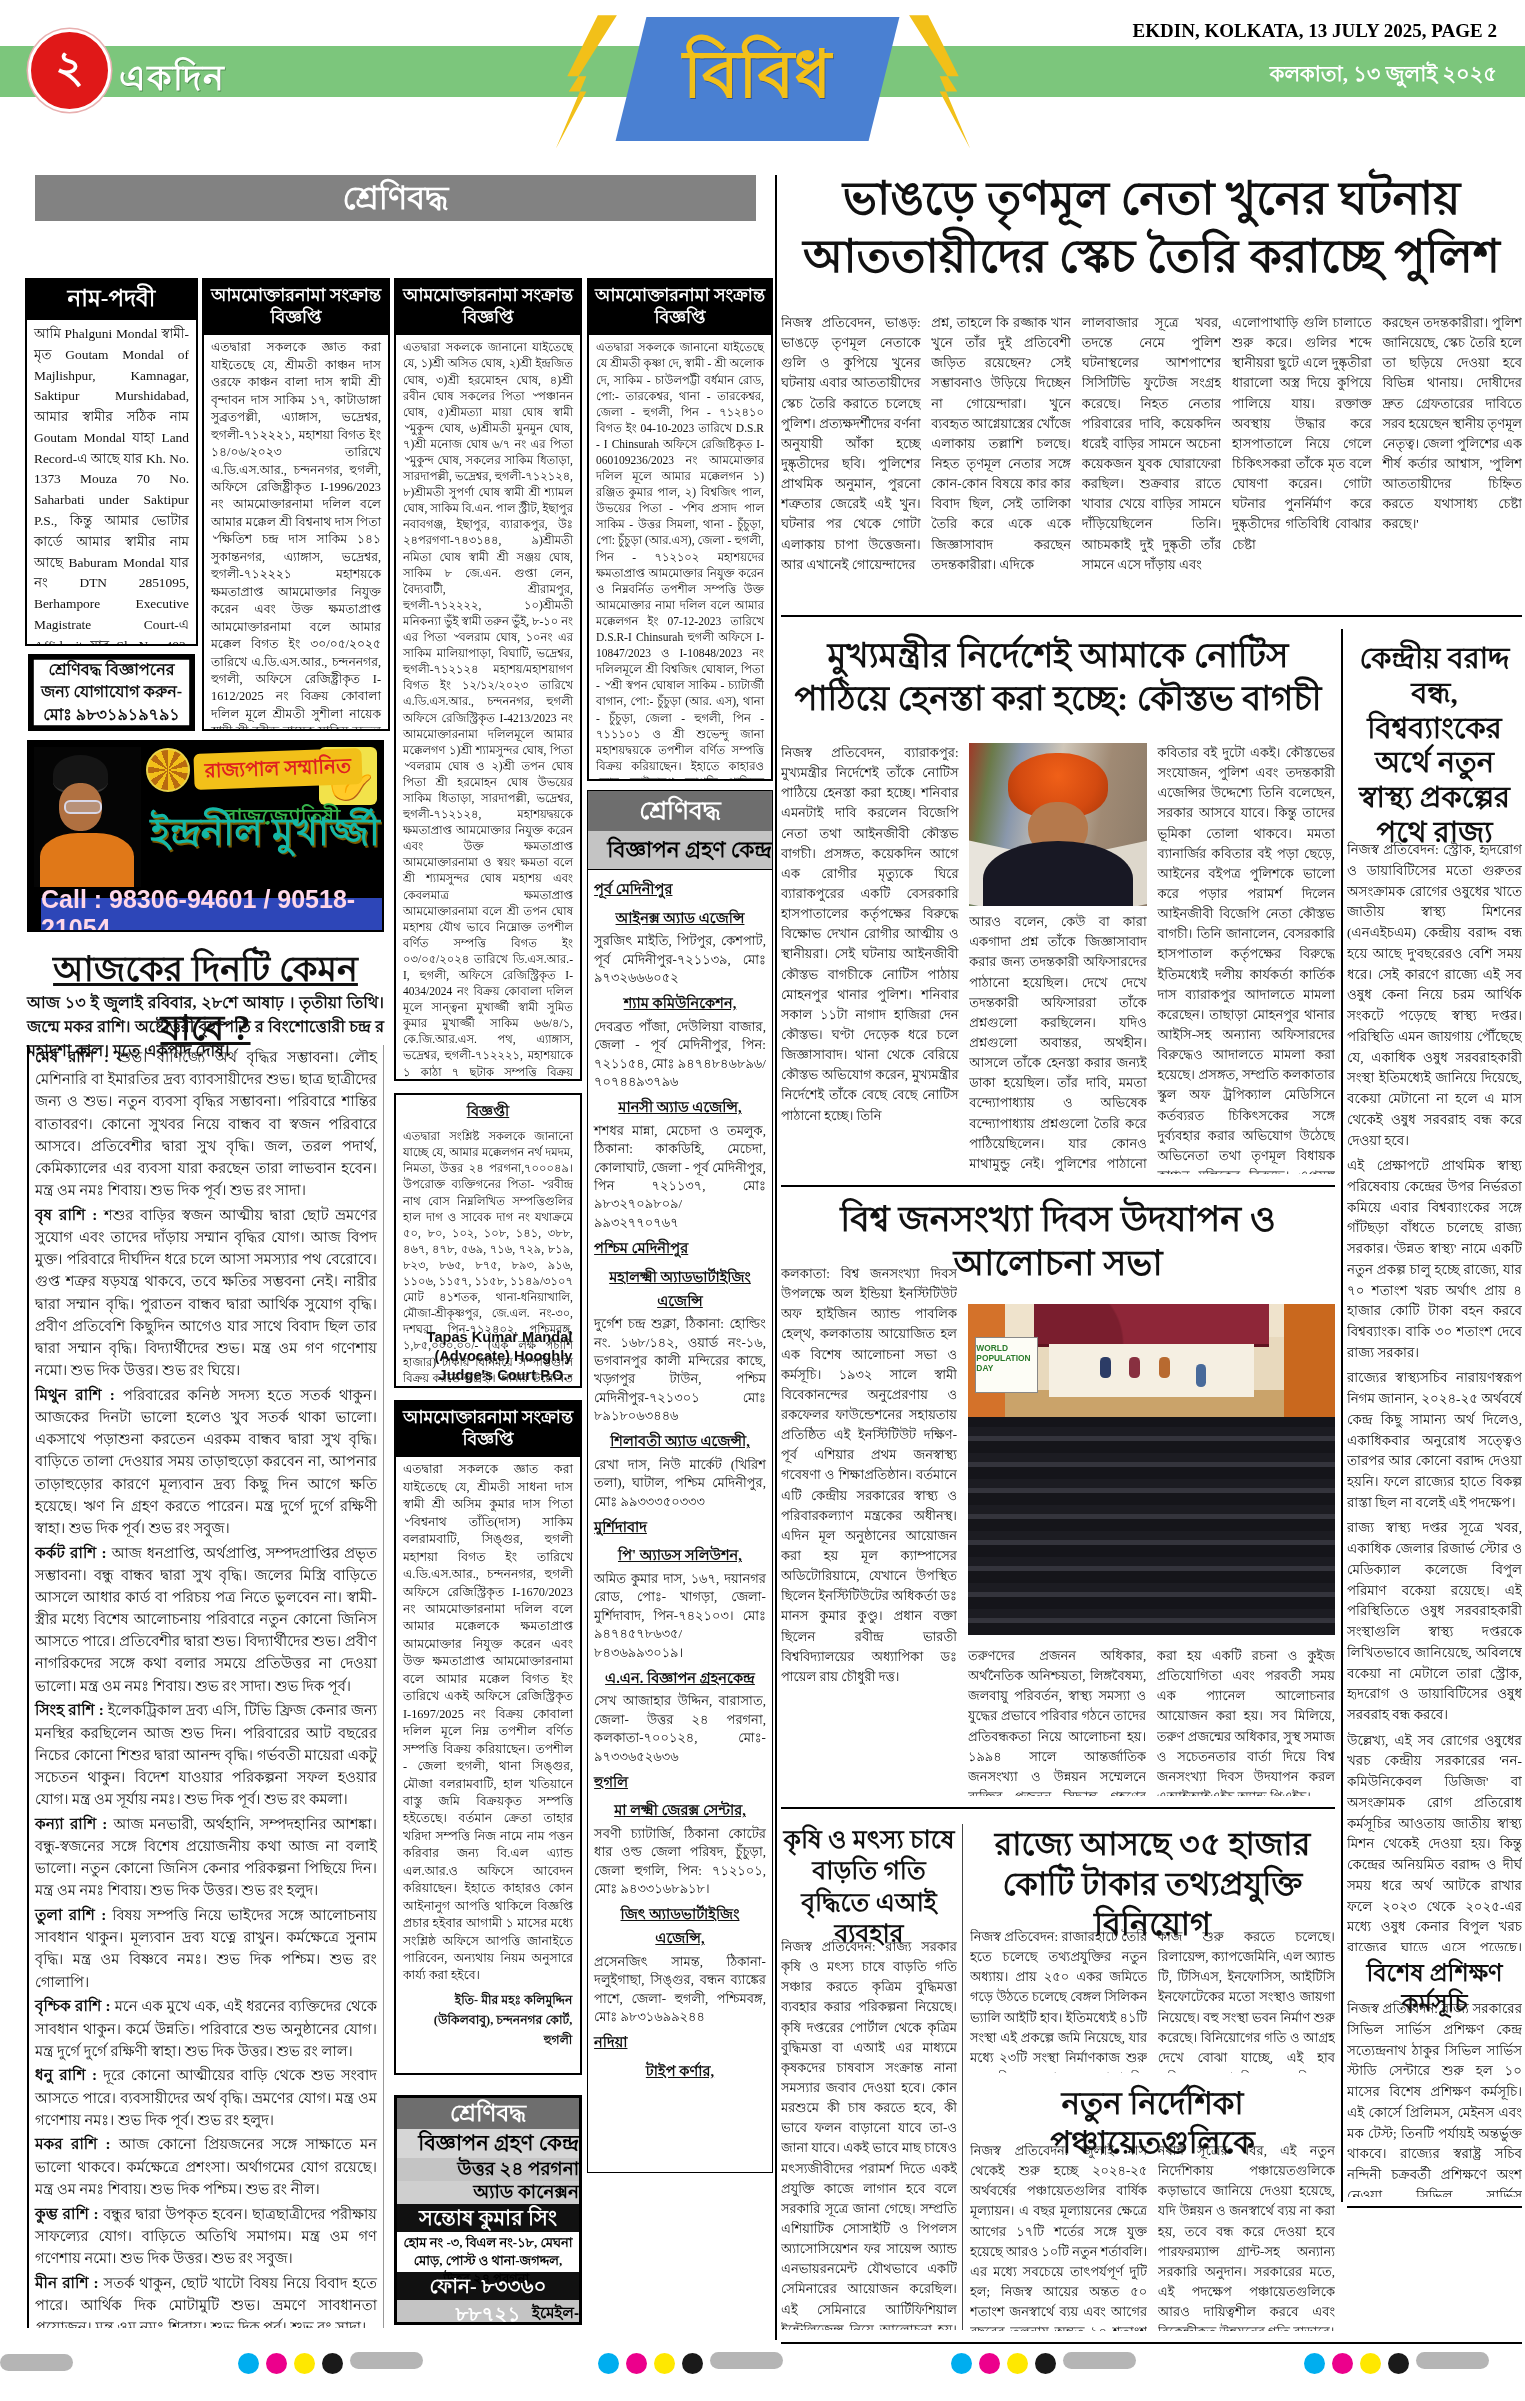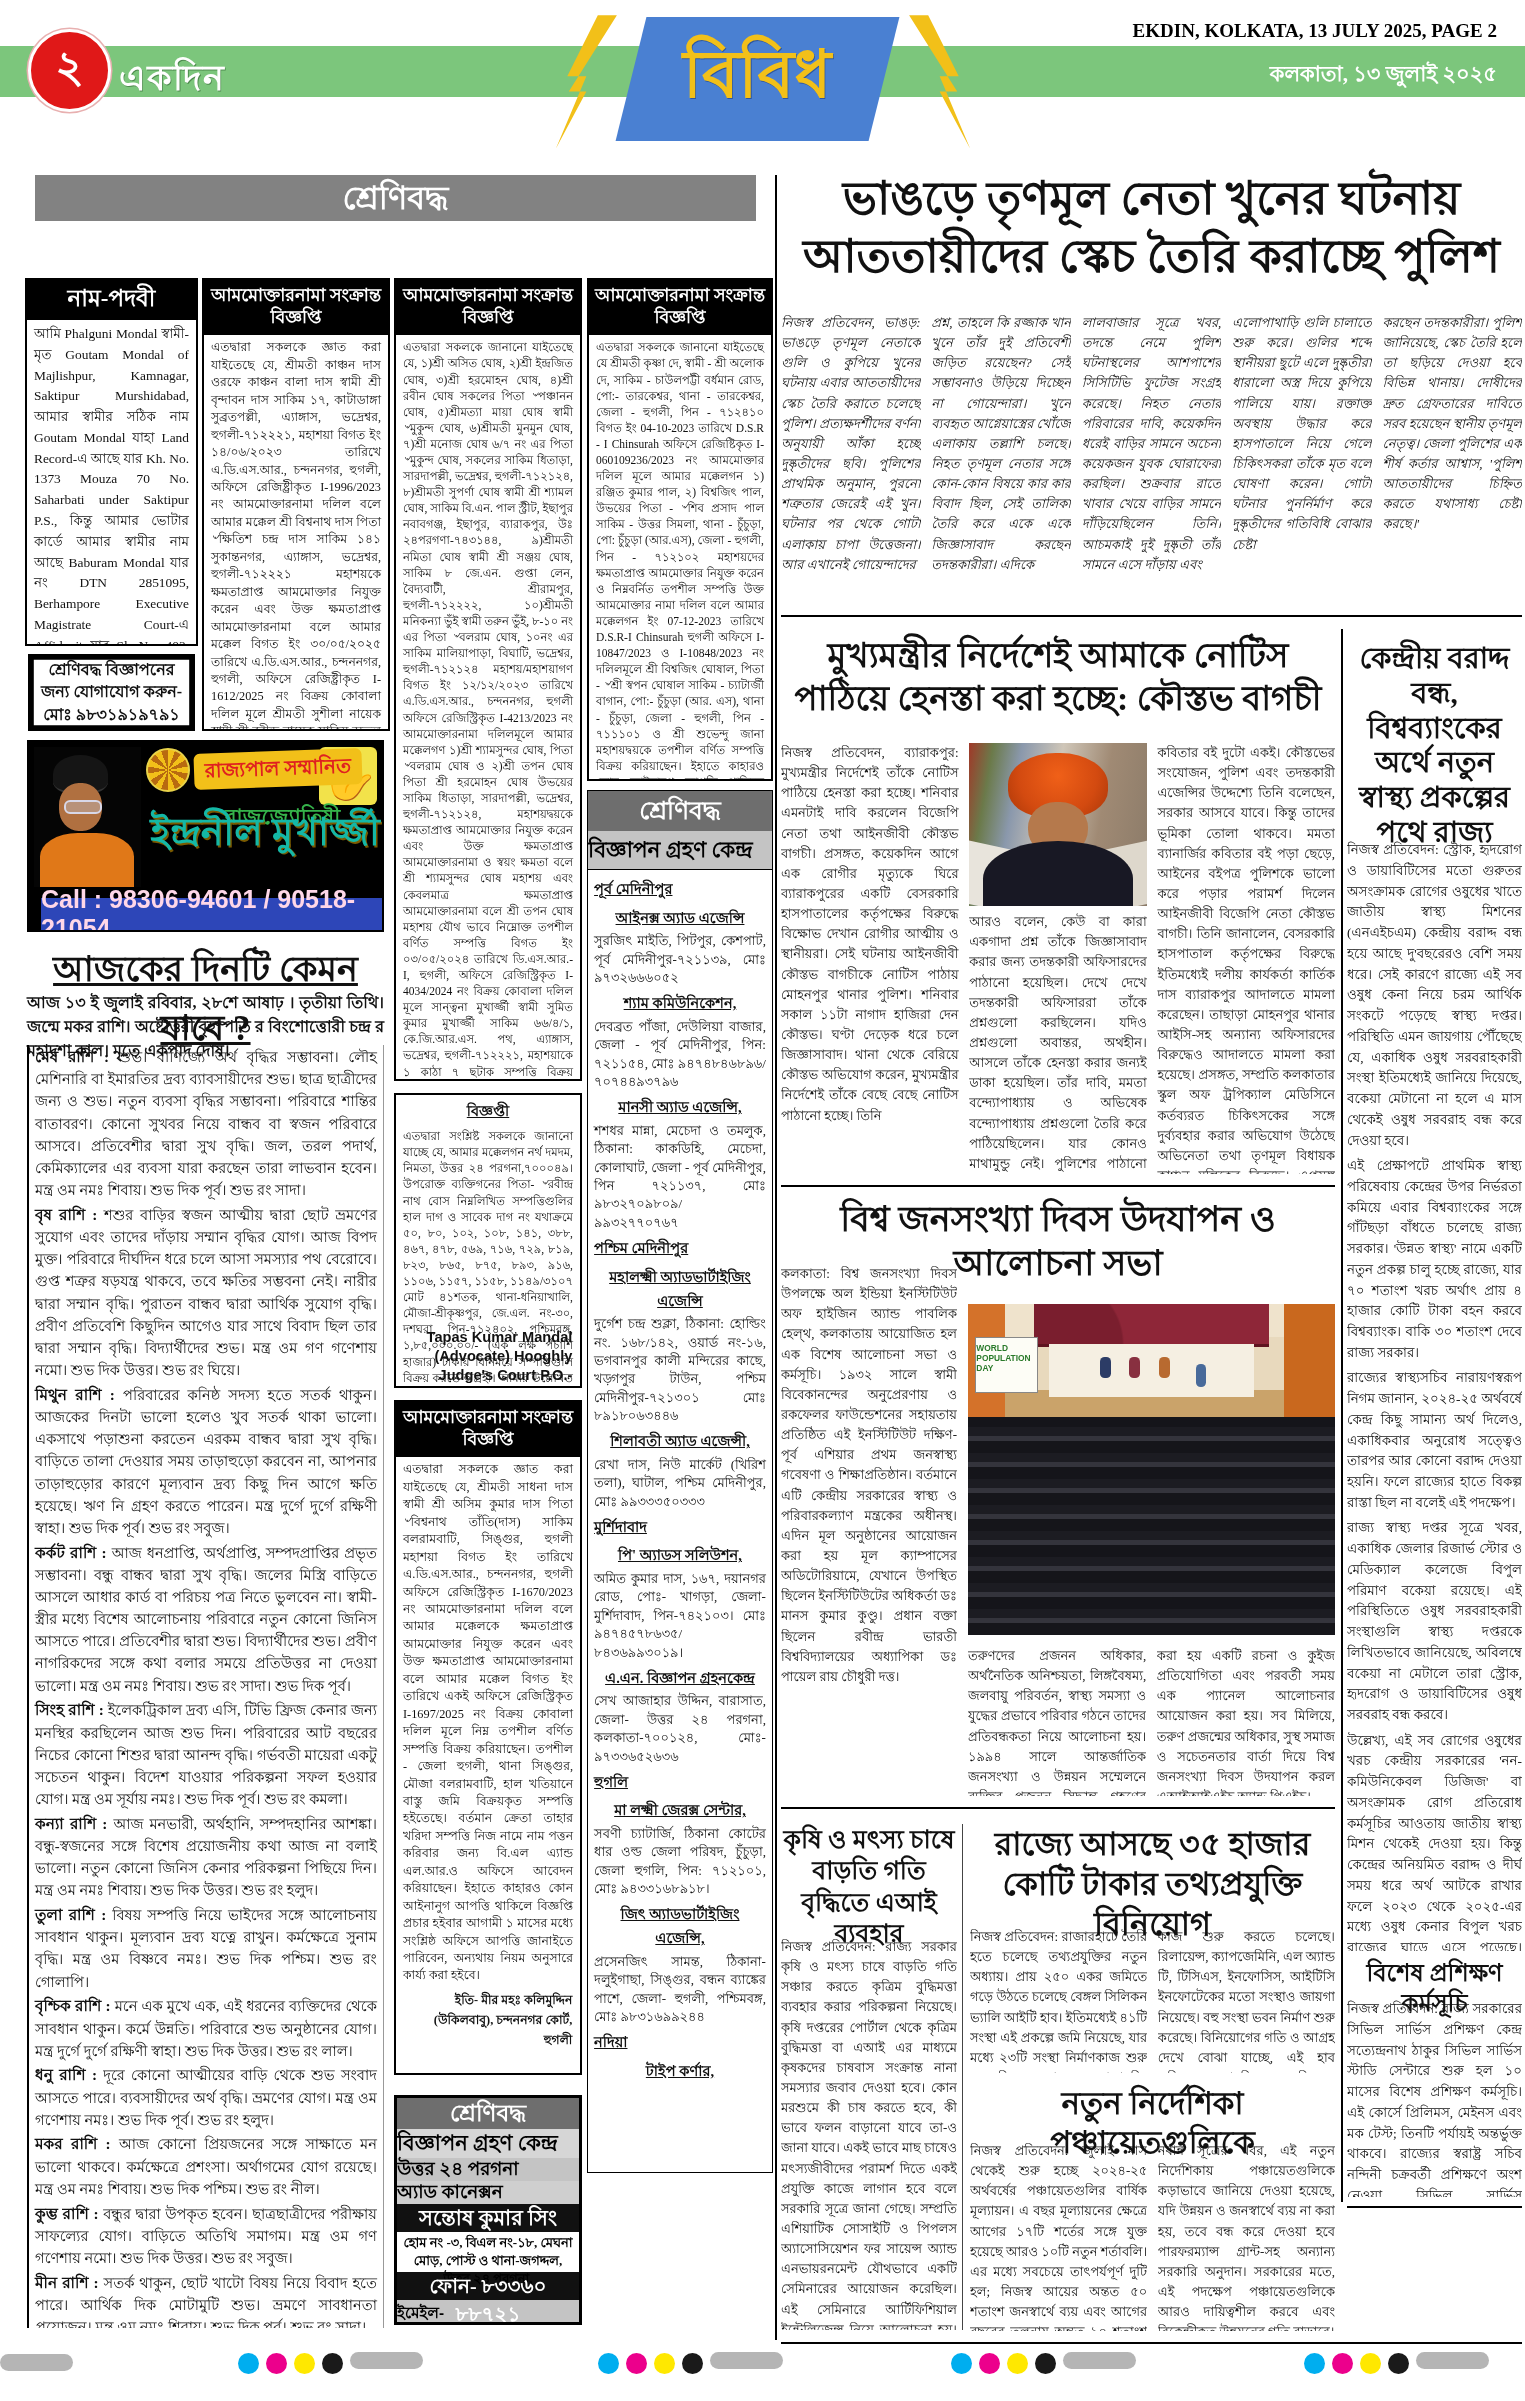--- a/index.html
+++ b/index.html
@@ -31,21 +31,21 @@
   .contact-box{border:2.3px solid #000;box-shadow:0 0 0 2.3px #fff,0 0 0 3.8px #000 inset;
                display:flex;align-items:center;justify-content:center;text-align:center;font-weight:bold;font-size:16px;line-height:1.4;padding:4.6px;}
   
   .rec-list{overflow:hidden;border-left:1.5px solid #000;border-right:1.5px solid #000;border-bottom:1.5px solid #000;padding:4.6px 6.1px;box-sizing:border-box;}
   .ag-district{font-weight:bold;text-decoration:underline;font-size:14.6px;margin:4.6px 0 1.5px;}
   .ag-name{font-weight:bold;text-decoration:underline;font-size:14.6px;text-align:center;margin:4.6px 0 1.5px;}
   .ag-detail{font-size:13px;text-align:justify;line-height:1.42;margin:0 0 3.1px;}
   
   .row-dark{background:#6e6e6e;color:#fff;font-weight:bold;text-align:center;}
   .row-black{background:#111;color:#fff;font-weight:bold;text-align:center;}
-  .row-lgray{background:#c4c4c4;color:#000;font-weight:bold;text-align:left;}
+  .row-lgray{background:#c4c4c4;color:#000;font-weight:bold;text-align:right;}
   .row-white{background:#fff;color:#000;font-weight:bold;text-align:center;}
   
   .astro{border:2.3px solid #000;background:#000;overflow:hidden;box-sizing:border-box;}
   .astro-honor{color:#e02020;background:#f2c019;font-weight:bold;font-size:20px;padding:1.5px 10.7px;border-radius:6.1px;display:inline-block;transform:rotate(-2deg);}
   .astro-title{color:#35b24a;font-weight:bold;font-size:21px;}
   .astro-name{color:#14b8a6;font-weight:bold;font-size:38px;line-height:1.05;text-shadow:1.5px 1.5px 0 #7a5a00;}
   .astro-call{background:#2d46b8;color:#ffd7e8;font-weight:bold;font-size:25px;display:flex;align-items:center;justify-content:center;font-family:"Liberation Sans",sans-serif;}
   .wheel{border-radius:50%;background:repeating-conic-gradient(#f2c019 0 20deg,#b86a10 20deg 40deg);border:2.3px solid #e8d24a;}
   .palm{background:#f2e24a;border-radius:6.1px;display:flex;align-items:center;justify-content:center;font-size:49px;}
   
@@ -260,21 +260,21 @@
       <div class="ag-detail">প্রসেনজিৎ সামন্ত, ঠিকানা- দলুইগাছা, সিঙ্গুর, বন্ধন ব্যাঙ্কের পাশে, জেলা- হুগলী, পশ্চিমবঙ্গ, মোঃ ৯৮৩১৬৯৯২৪৪</div>
 
       <div class="ag-district">নদিয়া</div>
 
       <div class="ag-name">টাইপ কর্ণার,</div>
 
 
     </div>
 
   <div class="abs headline" style="left:783px;top:170px;width:737px;font-size:46px;">ভাঙড়ে তৃণমূল নেতা খুনের ঘটনায় আততায়ীদের স্কেচ তৈরি করাচ্ছে পুলিশ</div>
-  <div class="abs news-cols" style="left:781px;top:313px;width:741px;height:259px;font-style:italic;">
+  <div class="abs news-cols" style="left:781px;top:313px;width:741px;height:259px;">
     <div class="ncol">নিজস্ব প্রতিবেদন, ভাঙড়: ভাঙড়ে তৃণমূল নেতাকে গুলি ও কুপিয়ে খুনের ঘটনায় এবার আততায়ীদের স্কেচ তৈরি করাতে চলেছে পুলিশ। প্রত্যক্ষদর্শীদের বর্ণনা অনুযায়ী আঁকা হচ্ছে দুষ্কৃতীদের ছবি। পুলিশের প্রাথমিক অনুমান, পুরনো শত্রুতার জেরেই এই খুন। ঘটনার পর থেকে গোটা এলাকায় চাপা উত্তেজনা। আর এখানেই গোয়েন্দাদের</div>
     <div class="ncol">প্রশ্ন, তাহলে কি রজ্জাক খান খুনে তাঁর দুই প্রতিবেশী জড়িত রয়েছেন? সেই সম্ভাবনাও উড়িয়ে দিচ্ছেন না গোয়েন্দারা। খুনে ব্যবহৃত আগ্নেয়াস্ত্রের খোঁজে এলাকায় তল্লাশি চলছে। নিহত তৃণমূল নেতার সঙ্গে কোন-কোন বিষয়ে কার কার বিবাদ ছিল, সেই তালিকা তৈরি করে একে একে জিজ্ঞাসাবাদ করছেন তদন্তকারীরা। এদিকে</div>
     <div class="ncol">লালবাজার সূত্রে খবর, তদন্তে নেমে পুলিশ ঘটনাস্থলের আশপাশের সিসিটিভি ফুটেজ সংগ্রহ করেছে। নিহত নেতার পরিবারের দাবি, কয়েকদিন ধরেই বাড়ির সামনে অচেনা কয়েকজন যুবক ঘোরাফেরা করছিল। শুক্রবার রাতে খাবার খেয়ে বাড়ির সামনে দাঁড়িয়েছিলেন তিনি। আচমকাই দুই দুষ্কৃতী তাঁর সামনে এসে দাঁড়ায় এবং</div>
     <div class="ncol">এলোপাথাড়ি গুলি চালাতে শুরু করে। গুলির শব্দে স্থানীয়রা ছুটে এলে দুষ্কৃতীরা ধারালো অস্ত্র দিয়ে কুপিয়ে পালিয়ে যায়। রক্তাক্ত অবস্থায় উদ্ধার করে হাসপাতালে নিয়ে গেলে চিকিৎসকরা তাঁকে মৃত বলে ঘোষণা করেন। গোটা ঘটনার পুনর্নির্মাণ করে দুষ্কৃতীদের গতিবিধি বোঝার চেষ্টা</div>
     <div class="ncol">করছেন তদন্তকারীরা। পুলিশ জানিয়েছে, স্কেচ তৈরি হলে তা ছড়িয়ে দেওয়া হবে বিভিন্ন থানায়। দোষীদের দ্রুত গ্রেফতারের দাবিতে সরব হয়েছেন স্থানীয় তৃণমূল নেতৃত্ব। জেলা পুলিশের এক শীর্ষ কর্তার আশ্বাস, 'পুলিশ আততায়ীদের চিহ্নিত করতে যথাসাধ্য চেষ্টা করছে।'</div>
   </div>
   <div class="abs hr" style="left:781px;top:615px;width:741px;height:1.5px;"></div>
 
   <div class="abs headline" style="left:781px;top:635px;width:554px;font-size:34px;">মুখ্যমন্ত্রীর নির্দেশেই আমাকে নোটিস পাঠিয়ে হেনস্তা করা হচ্ছে: কৌস্তভ বাগচী</div>
   <div class="abs news-cols" style="left:781px;top:743px;width:554px;height:431px;">

